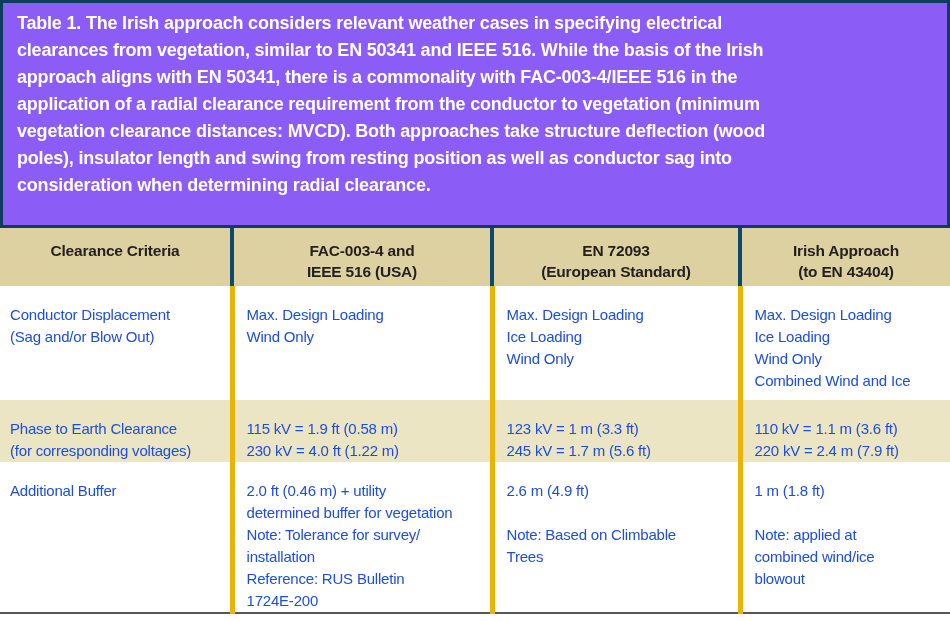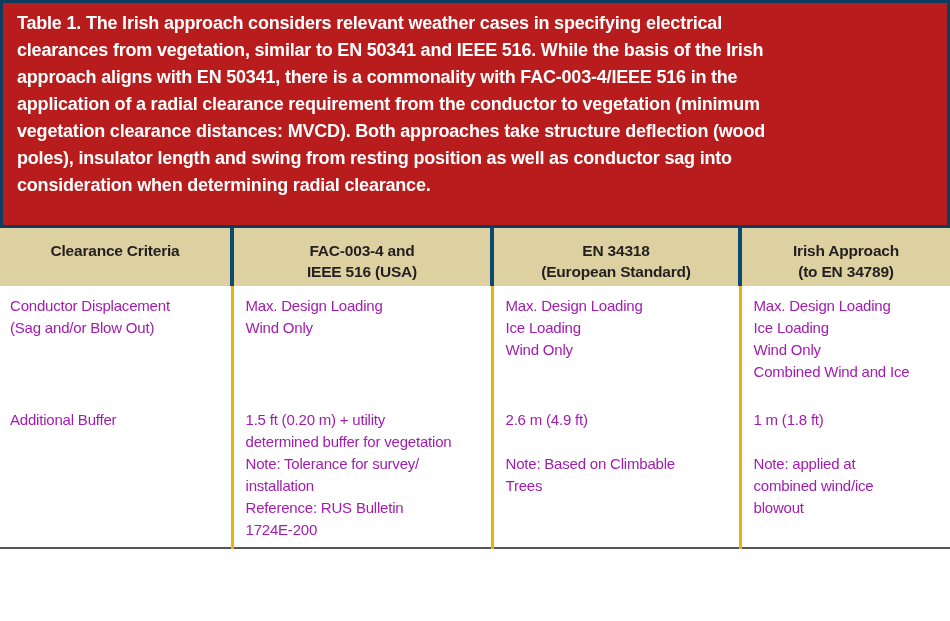--- a/index.html
+++ b/index.html
@@ -10,21 +10,21 @@
   }
   .figure {
     width: 950px;
     height: 621px;
     background: #ffffff;
     overflow: hidden;
   }
   .caption-box {
     width: 950px;
     height: 228px;
-    background: #b91c1c;
+    background: #8b5cf6;
     border: 3px solid #0E3C5F;
     padding: 7px 14px 0 14px;
   }
   .caption-text {
     color: #FFFFFF;
     font-size: 18px;
     line-height: 27px;
     font-weight: bold;
     letter-spacing: -0.2px;
     white-space: pre-line;
@@ -49,29 +49,29 @@
     font-weight: bold;
     text-align: center;
     vertical-align: top;
     padding-top: 12px;
     letter-spacing: -0.2px;
     white-space: pre-line;
   }
   thead th + th { border-left: 4px solid #0c4a6e; }
   tbody td {
     vertical-align: top;
-    color: #a21caf;
+    color: #1d4ed8;
     font-size: 15px;
     line-height: 22px;
     letter-spacing: -0.2px;
-    padding: 9px 12px 0 12px;
+    padding: 18px 12px 0 12px;
     white-space: pre-line;
   }
   tbody td:first-child { padding-left: 10px; }
-  tbody td + td { border-left: 3px solid #eab308; margin-left: 33px; }
+  tbody td + td { border-left: 5px solid #eab308; margin-left: 33px; }
   tr.row-1 td { height: 114px; }
   tr.row-2 td { height: 57px; background: #ECE5C4; }
   tr.row-3 td { height: 148px; }
 </style>
 </head>
 <body>
 
 <div class="figure">
 
   <div class="caption-box">
@@ -89,43 +89,53 @@
       <col class="c1">
         <col class="c2">
         <col class="c3">
         <col class="c4">
     </colgroup>
     <thead>
       <tr>
         <th>Clearance Criteria</th>
         <th>FAC-003-4 and
 IEEE 516 (USA)</th>
-        <th>EN 34318
+        <th>EN 72093
 (European Standard)</th>
         <th>Irish Approach
-(to EN 34789)</th>
+(to EN 43404)</th>
       </tr>
     </thead>
     <tbody>
       <tr class="row-1">
         <td>Conductor Displacement
 (Sag and/or Blow Out)</td>
         <td>Max. Design Loading
 Wind Only</td>
         <td>Max. Design Loading
 Ice Loading
 Wind Only</td>
         <td>Max. Design Loading
 Ice Loading
 Wind Only
 Combined Wind and Ice</td>
       </tr>
+      <tr class="row-2">
+        <td>Phase to Earth Clearance
+(for corresponding voltages)</td>
+        <td>115 kV = 1.9 ft (0.58 m)
+230 kV = 4.0 ft (1.22 m)</td>
+        <td>123 kV = 1 m (3.3 ft)
+245 kV = 1.7 m (5.6 ft)</td>
+        <td>110 kV = 1.1 m (3.6 ft)
+220 kV = 2.4 m (7.9 ft)</td>
+      </tr>
       <tr class="row-3">
         <td>Additional Buffer</td>
-        <td>1.5 ft (0.20 m) + utility
+        <td>2.0 ft (0.46 m) + utility
 determined buffer for vegetation
 Note: Tolerance for survey/
 installation
 Reference: RUS Bulletin
 1724E-200</td>
         <td>2.6 m (4.9 ft)
 
 Note: Based on Climbable
 Trees</td>
         <td>1 m (1.8 ft)

